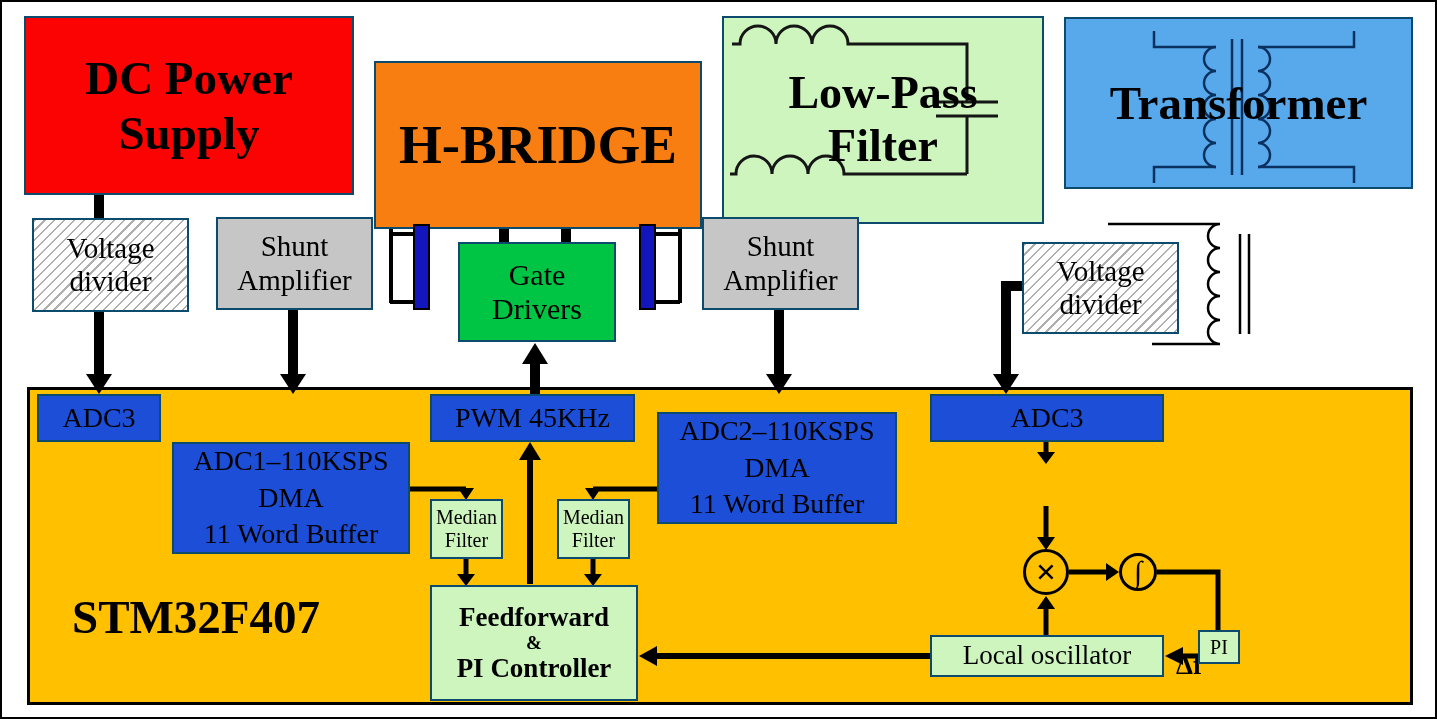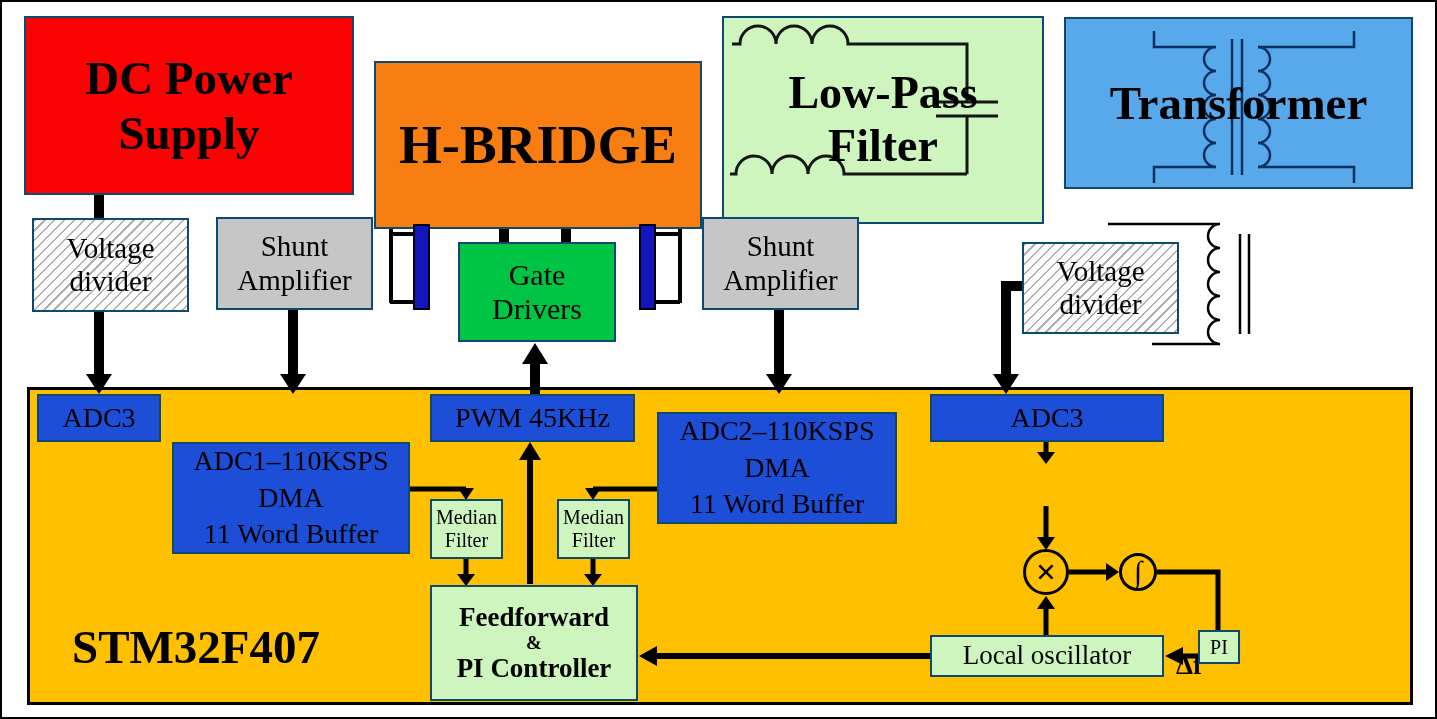--- a/index.html
+++ b/index.html
@@ -56,21 +56,21 @@
   .med1{left:428px;top:497px;width:73px;height:60px;font-size:20px;}
   .med2{left:555px;top:497px;width:73px;height:60px;font-size:20px;}
   .ff{left:428px;top:583px;width:208px;height:116px;font-weight:bold;font-size:27px;}
   .ff .amp{font-size:19px;line-height:1.1;}
   .lo{left:928px;top:633px;width:234px;height:42px;}
   .pib{left:1196px;top:596px;width:42px;height:34px;font-size:20px;margin-top:32px;}
   .circ{border:3px solid #000;border-radius:50%;background:#FFC000;}
   .mult{left:1021px;top:547px;width:46px;height:46px;font-size:36px;font-weight:bold;line-height:1;}
   .integ{left:1117px;top:551px;width:38px;height:38px;font-size:30px;line-height:1;}
   .freeLabel{position:absolute;z-index:2;font-weight:bold;}
-  .stm{left:70px;top:618px;font-size:47px;text-align:center;}
+  .stm{left:70px;top:588px;font-size:47px;text-align:center;}
   .df{left:1174px;top:648px;font-size:27px;}
 </style>
 </head>
 <body>
 
 <div class="canvas">
 
   <svg class="wires" width="1437" height="719" viewBox="0 0 1437 719">
     <g stroke="#000" fill="#000">
 

